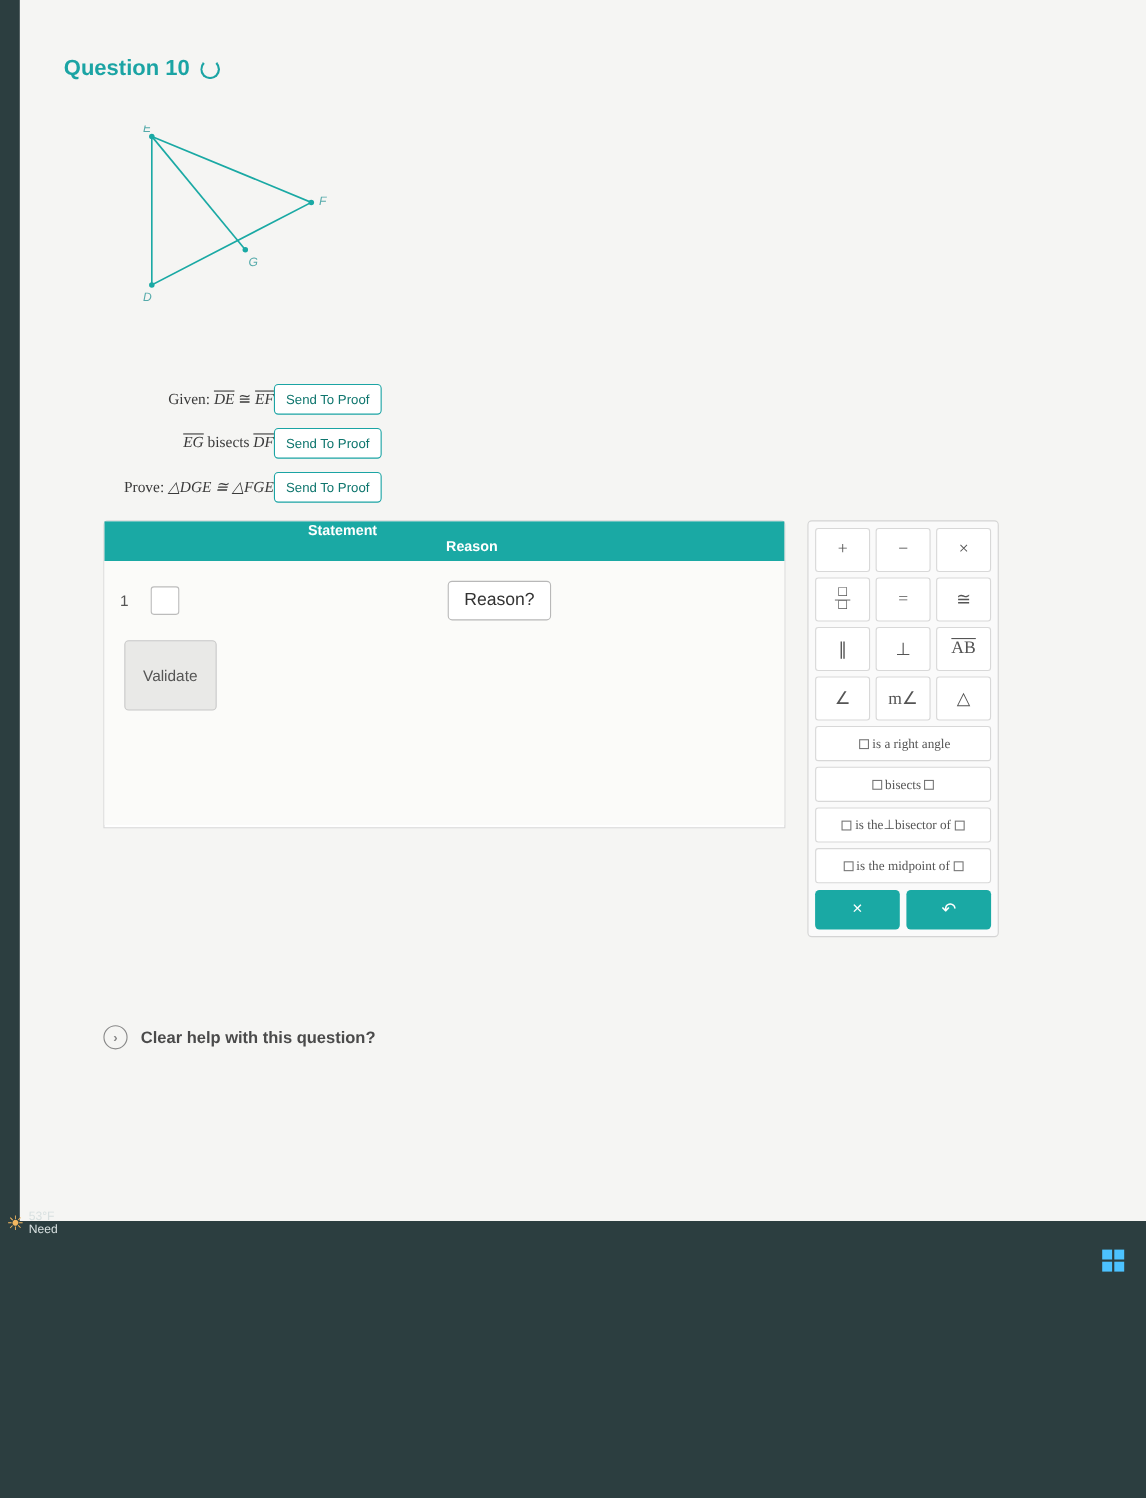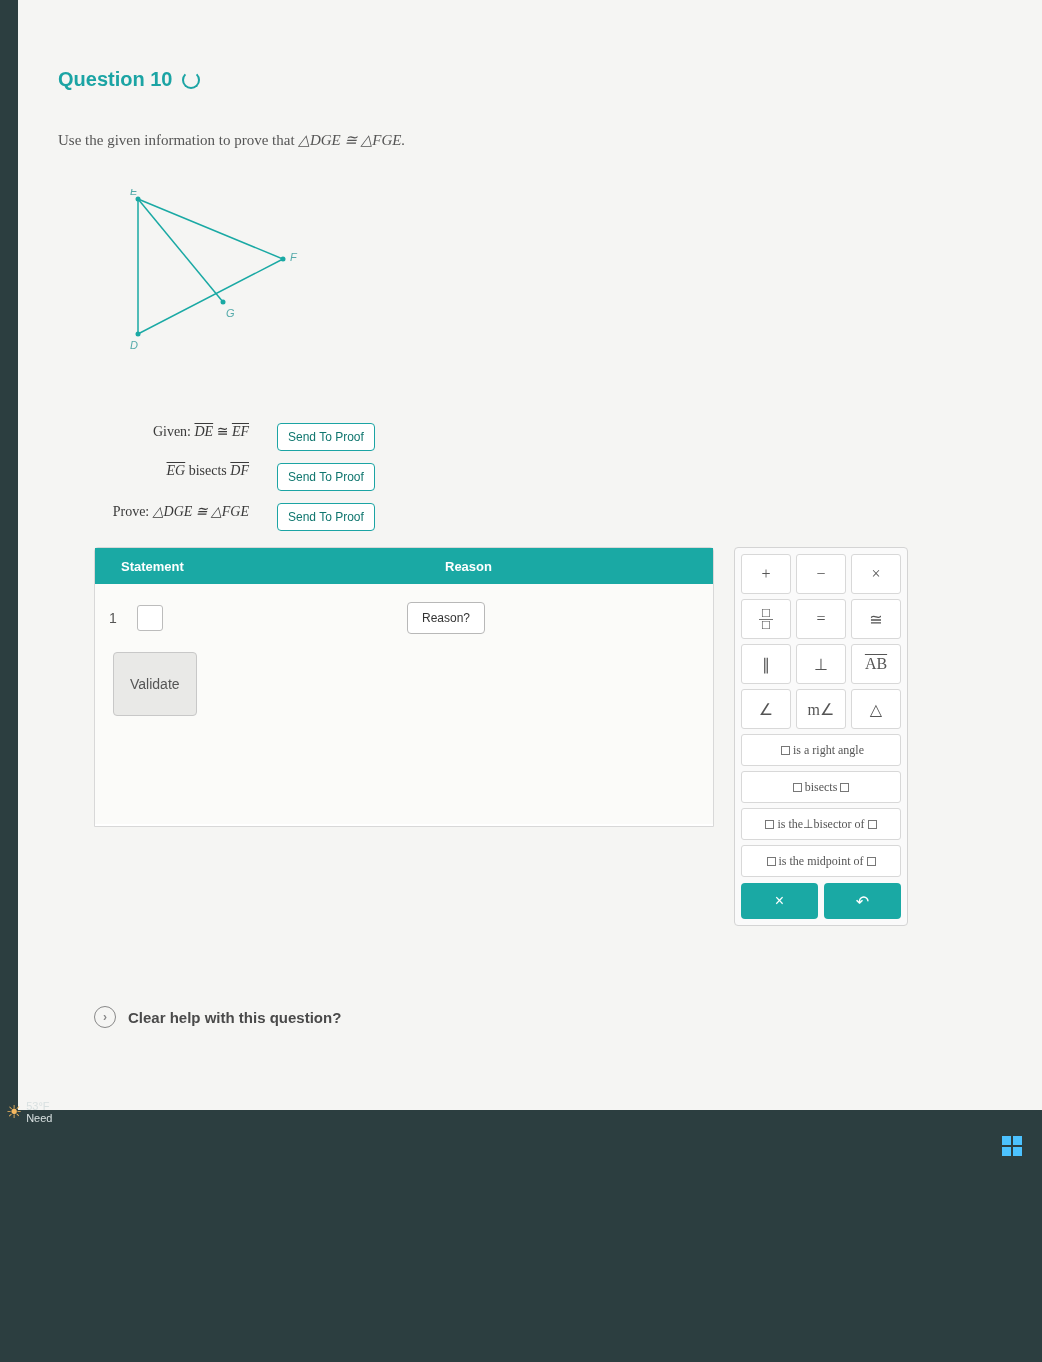--- a/index.html
+++ b/index.html
@@ -14,21 +14,21 @@
   .page {
     position: absolute;
     top: 0;
     left: 18px;
     width: 1024px;
     height: 1110px;
     background: #f5f5f3;
     padding: 0;
   }
   .question-header {
-    padding: 68px 0 0 40px;
+    padding: 51px 0 0 40px;
   }
   .question-title {
     color: #1ba4a4;
     font-size: 20px;
     font-weight: bold;
     display: inline-flex;
     align-items: center;
     gap: 10px;
   }
   .spinner-icon {
@@ -51,22 +51,23 @@
     width: 200px;
     height: 170px;
   }
   .proof-setup {
     margin: 60px 0 0 76px;
     font-size: 14px;
     color: #3a3a3a;
   }
   .proof-row {
     display: flex;
+    align-items: center;
     margin-bottom: 12px;
-    gap: 28px;
+    gap: 0;
   }
   .proof-label { width: 155px; text-align: right; font-family: Georgia, serif; }
   .overline { text-decoration: overline; font-style: italic; }
   .send-btn {
     border: 1px solid #1ba4a4;
     color: #0f766e;
     background: #fff;
     font-size: 12px;
     padding: 6px 10px;
     border-radius: 4px;
@@ -87,20 +88,21 @@
     position: relative;
   }
   .table-header {
     background: #1aa9a4;
     color: #fff;
     display: flex;
     height: 36px;
     align-items: center;
     font-size: 13px;
     font-weight: bold;
+    flex-direction: column;
   }
   .col-stmt { width: 300px; padding-left: 26px; }
   .col-reason { flex: 1; padding-left: 8px; margin-left: 42px; }
   .table-body {
     padding: 18px 10px;
     background: #fbfbf9;
     min-height: 240px;
   }
   .stmt-row {
     display: flex;
@@ -117,21 +119,21 @@
     border-radius: 3px;
   }
   .reason-btn {
     margin-left: 244px;
     border: 1px solid #b8b8b8;
     background: #fff;
     color: #333;
     padding: 8px 14px;
     border-radius: 4px;
     cursor: pointer;
-    font-size: 12px;
+    font-size: 16px;
   }
   .validate-btn {
     border: 1px solid #c8c8c8;
     background: #e9e9e7;
     color: #555;
     padding: 23px 16px;
     border-radius: 4px;
     cursor: pointer;
     font-size: 14px;
     margin-left: 8px;
@@ -240,24 +242,20 @@
 
 <div class="page">
 
   <div class="question-header">
     <div class="question-title">
       <span>Question 10</span>
       <span class="spinner-icon"></span>
     </div>
   </div>
 
-  <div class="instruction">
-    <span>Use the given information to prove that </span>
-    <span class="math-it">△DGE ≅ △FGE.</span>
-  </div>
 
   <svg class="triangle-diagram" viewBox="0 0 200 170">
     <polygon points="20,10 165,70 20,145" fill="none" stroke="#1aa9a4" stroke-width="1.5"></polygon>
     <line x1="20" y1="10" x2="105" y2="113" stroke="#1aa9a4" stroke-width="1.5"></line>
     <circle cx="20" cy="10" r="2.5" fill="#1aa9a4"></circle>
     <circle cx="165" cy="70" r="2.5" fill="#1aa9a4"></circle>
     <circle cx="20" cy="145" r="2.5" fill="#1aa9a4"></circle>
     <circle cx="105" cy="113" r="2.5" fill="#1aa9a4"></circle>
     <text x="12" y="6" font-size="11" fill="#5aa" font-style="italic">E</text>
     <text x="172" y="72" font-size="11" fill="#5aa" font-style="italic">F</text>

